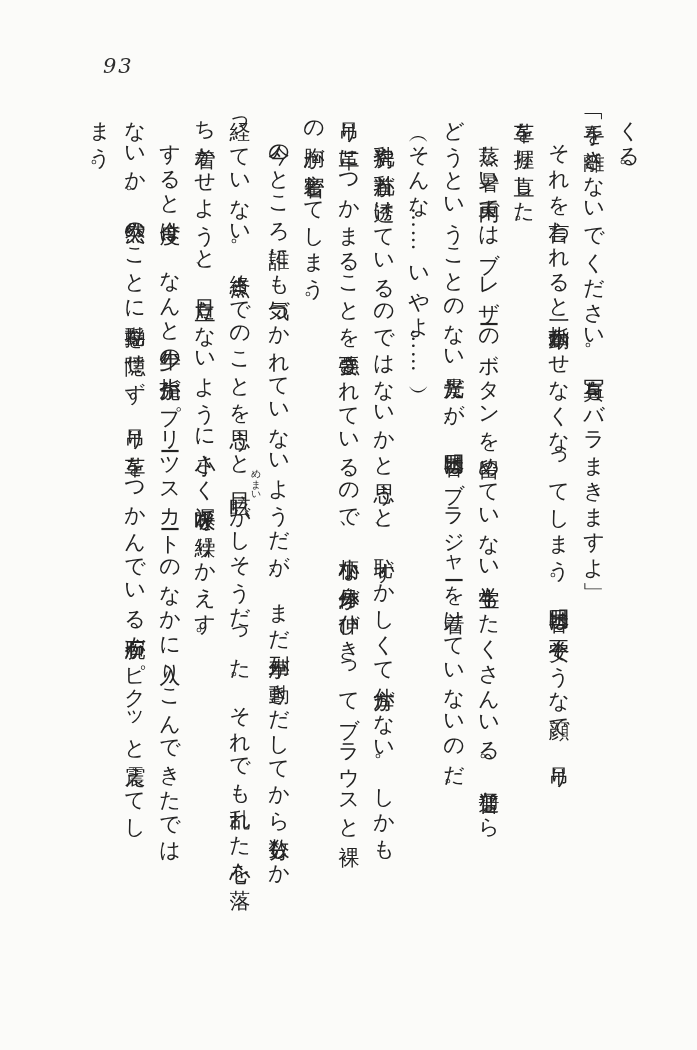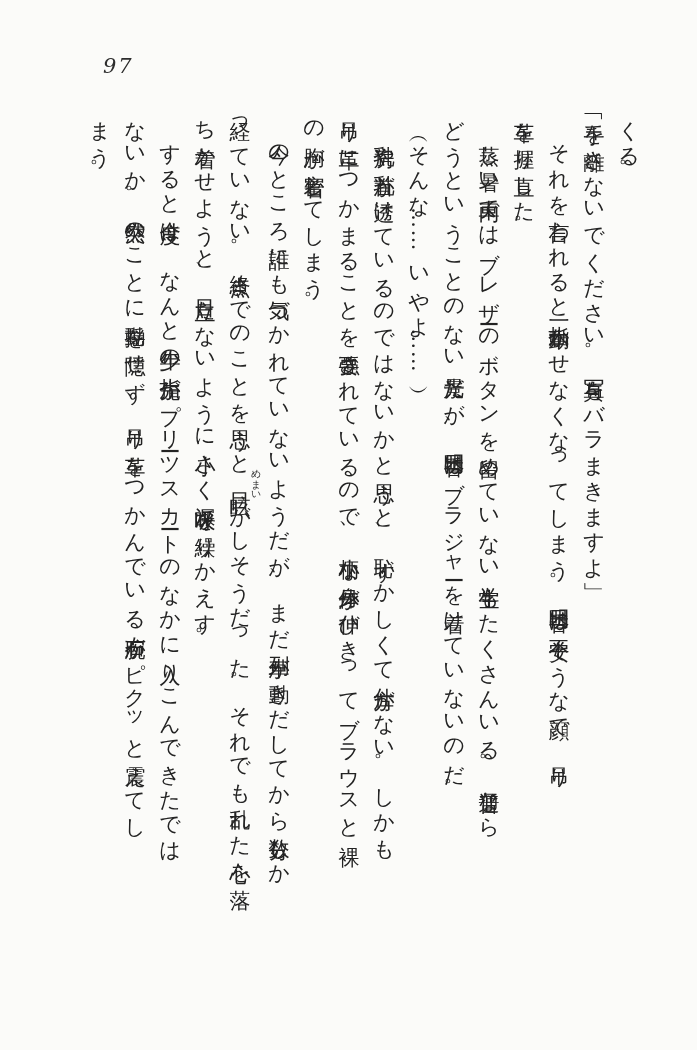--- a/index.html
+++ b/index.html
@@ -47,21 +47,21 @@
   rt {
     font-size: 10px;
     letter-spacing: 0;
     color: #2b2b2b;
   }
 </style>
 </head>
 <body>
 
 <div class="page">
-  <div class="page-number">97</div>
+  <div class="page-number">93</div>
 
   <div class="text-area">
     <div class="tline">くる。</div>
     <div class="tline">「手を離さないでください。写真をバラまきますよ」</div>
     <div class="tline indent">それを言われると指一本動かせなくなってしまう。明日香は不安そうな顔で、吊り</div>
     <div class="tline">革を握り直した。</div>
     <div class="tline indent">蒸し暑い車内ではブレザーのボタンを留めていない学生もたくさんいる。普通なら</div>
     <div class="tline">どうということのない光景だが、明日香はブラジャーを着けていないのだ。</div>
     <div class="tline indent">（そんな……いやよ……）</div>
     <div class="tline indent">乳房や乳首が透けているのではないかと思うと、恥ずかしくて仕方がない。しかも</div>

